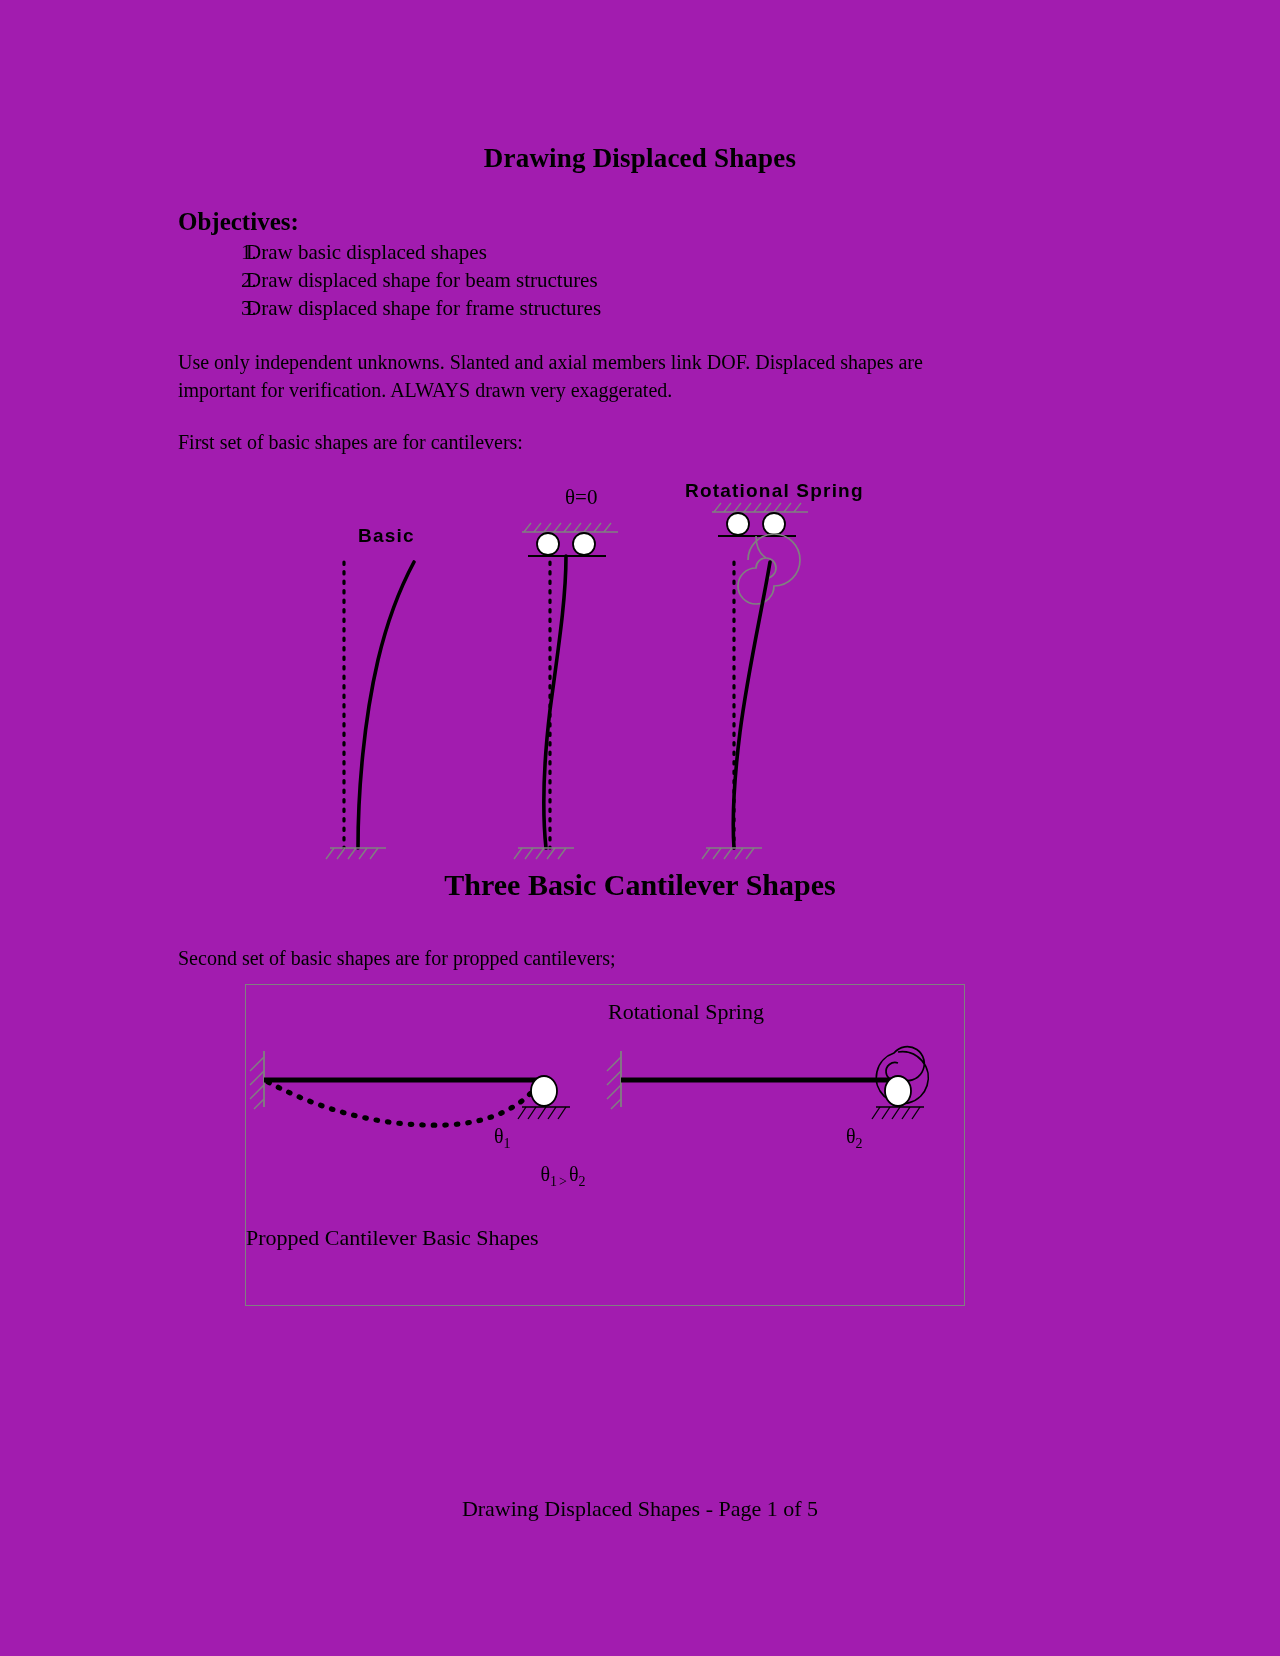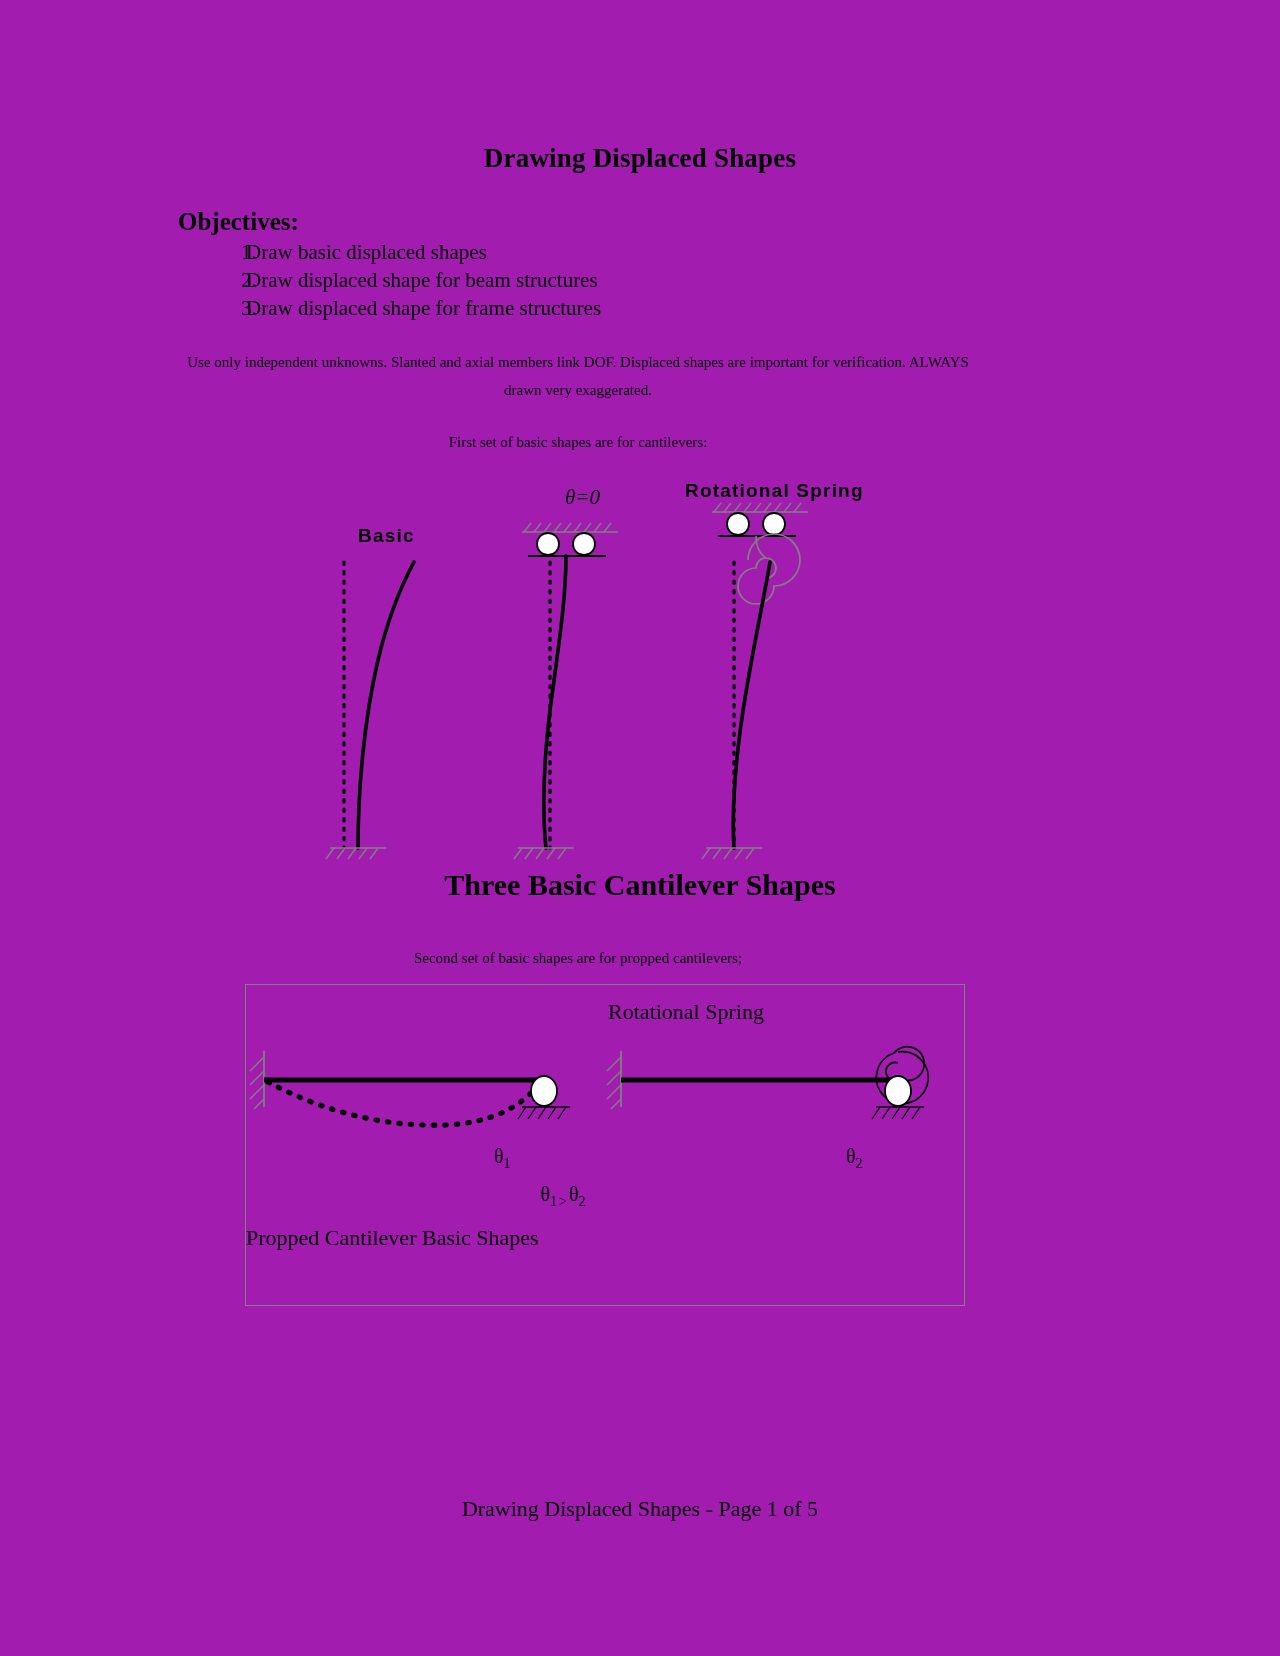--- a/index.html
+++ b/index.html
@@ -50,23 +50,22 @@
     padding-left: 63px;
     box-sizing: border-box;
   }
   .obj-text {
     flex: 1;
   }
   .para {
     position: absolute;
     left: 178px;
     width: 800px;
-    font-size: 15px;
+    font-size: 20px;
     line-height: 28px;
-    text-align: center;
   }
   .para-use { top: 348px; }
   .para-first { top: 428px; }
   .para-second { top: 932px; margin-top: 12px; }
 
   .fig-caption {
     position: absolute;
     left: 0;
     width: 1280px;
     text-align: center;
@@ -89,21 +88,20 @@
     font-size: 19px;
     letter-spacing: 1.2px;
   }
   .lbl-free { left: 58px; top: 55px; }
   .lbl-theta0 {
     left: 265px; top: 15px;
     font-family: "Liberation Serif", "DejaVu Serif", serif;
     font-weight: normal;
     font-size: 21px;
     letter-spacing: 0;
-    font-style: italic;
   }
   .lbl-rotspring { left: 385px; top: 10px; }
 
   .box {
     position: absolute;
     left: 245px;
     top: 984px;
     width: 720px;
     height: 322px;
     border: 1px solid #808080;
@@ -125,21 +123,20 @@
     top: 240px;
     width: 720px;
     text-align: left;
     font-size: 22px;
     padding-right: 26px;
     box-sizing: border-box;
   }
   .theta-lbl {
     position: absolute;
     font-size: 20px;
-    margin-top: 20px;
   }
   .theta1 { left: 248px; top: 140px; }
   .theta2 { left: 600px; top: 140px; }
   .theta-rel { left: 0; top: 178px; width: 720px; text-align: center; padding-right: 86px; box-sizing: border-box; }
   .sub { font-size: 14px; vertical-align: sub; }
   .rel-op { font-size: 14px; vertical-align: sub; padding: 0 2px; }
 
   .footer {
     position: absolute;
     left: 0;

